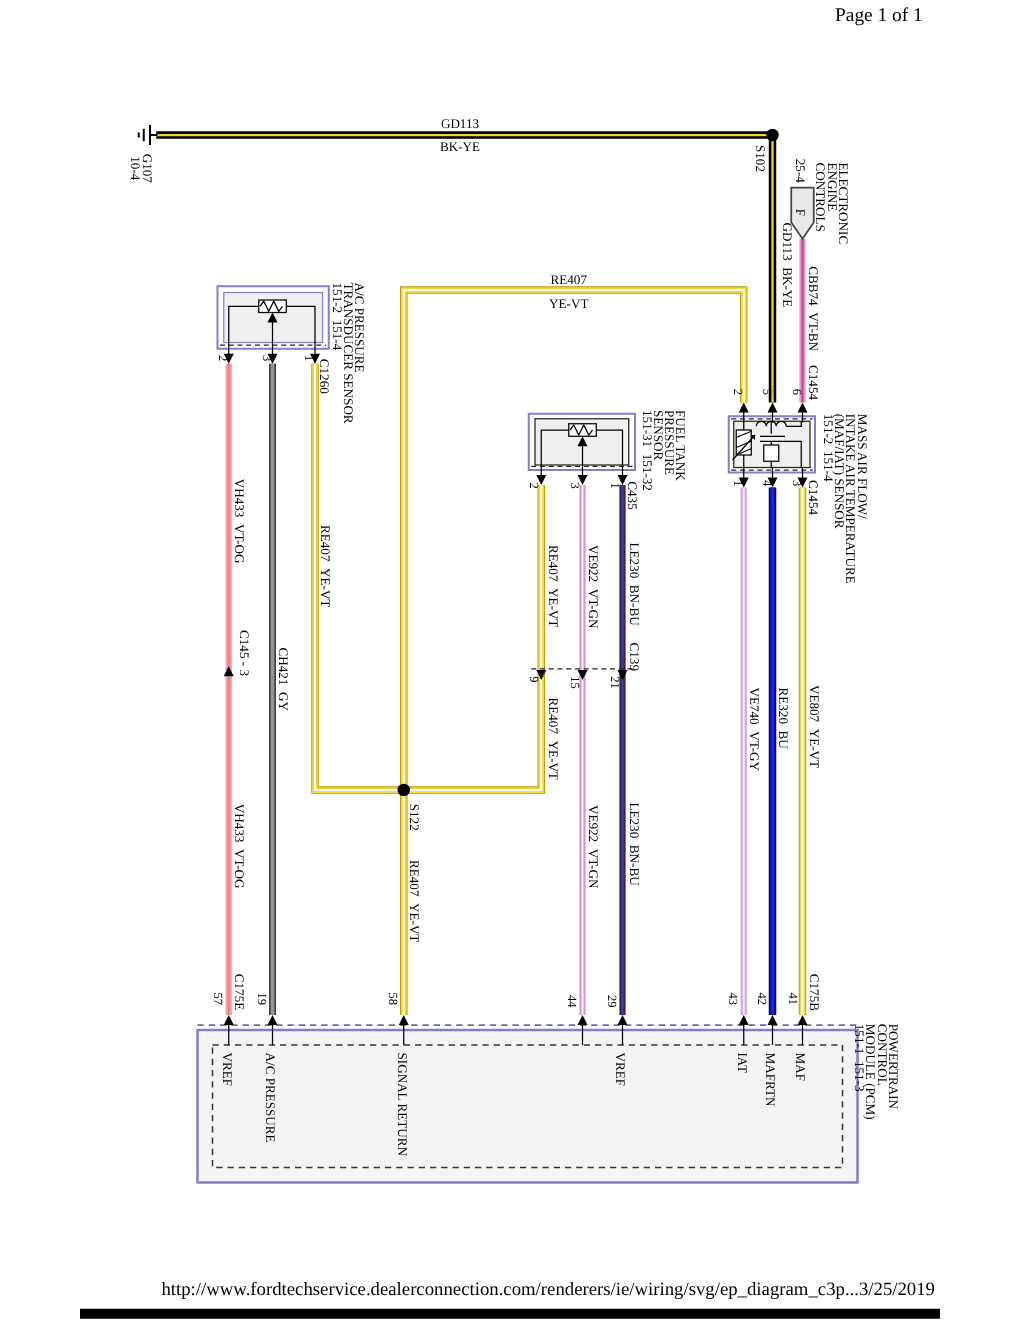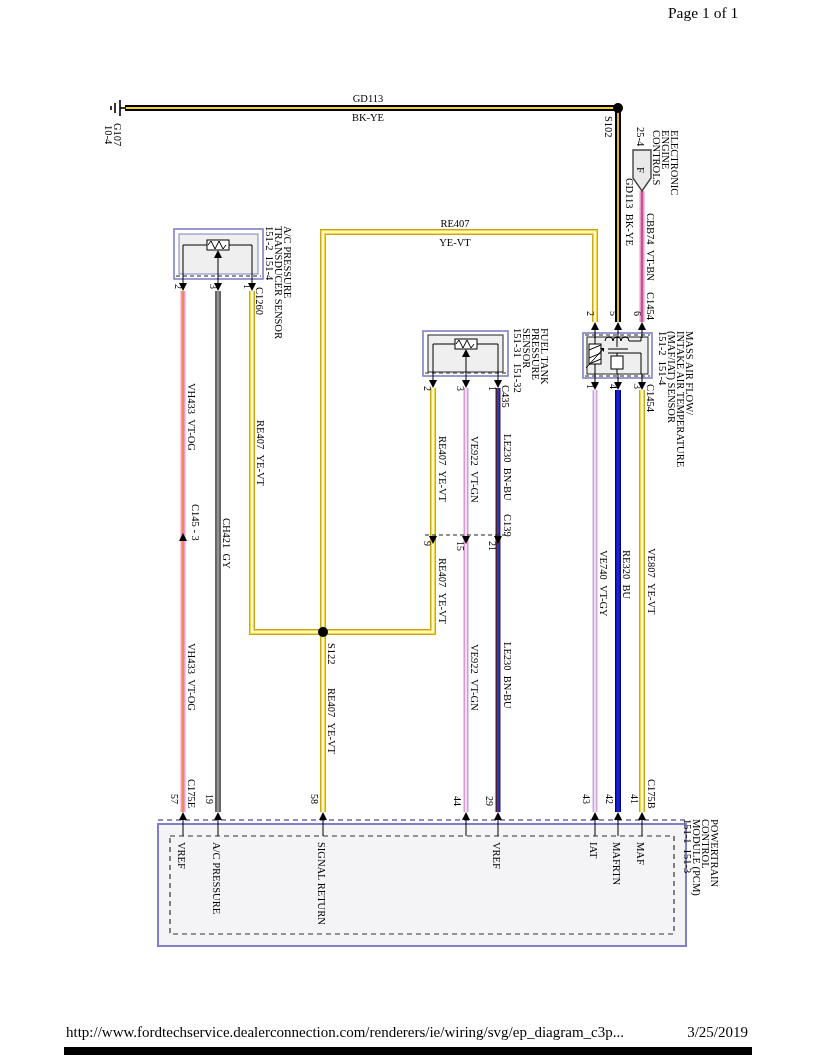--- a/index.html
+++ b/index.html
@@ -1,20 +1,20 @@
 <!DOCTYPE html>
 <html><head>
 <meta charset="utf-8">
 <style>
   html,body{margin:0;padding:0;background:#ffffff;}
   .page{position:relative;width:813px;height:1056px;background:#ffffff;overflow:hidden;
         font-family:"Liberation Serif", serif;color:#000;}
   .page-title{position:absolute;top:4px;left:668px;font-size:15.5px;}
   .footer{position:absolute;top:1024px;left:66px;width:682px;display:flex;
-          justify-content:space-between;font-size:15px;}
+          justify-content:flex-end;font-size:15px;}
   .footer-bar{position:absolute;top:1047px;left:64px;width:688px;height:8px;background:#000;}
   svg{position:absolute;top:0;left:0;}
   svg text{font-family:"Liberation Serif", serif;font-size:10.5px;fill:#000;}
   svg text.sm{font-size:10px;}
   .wire{fill:none;}
   .box-outer{fill:#ffffff;stroke:#8080c8;stroke-width:1.6;}
   .box-inner{fill:#efefef;stroke:#8080c8;stroke-width:1;}
   .box-inner-k{fill:#efefef;stroke:#222;stroke-width:1;}
   .dash{stroke:#222;stroke-width:1;stroke-dasharray:4,3;fill:none;}
   .dashb{stroke:#6a6ab0;stroke-width:1.4;stroke-dasharray:5,4;fill:none;}

